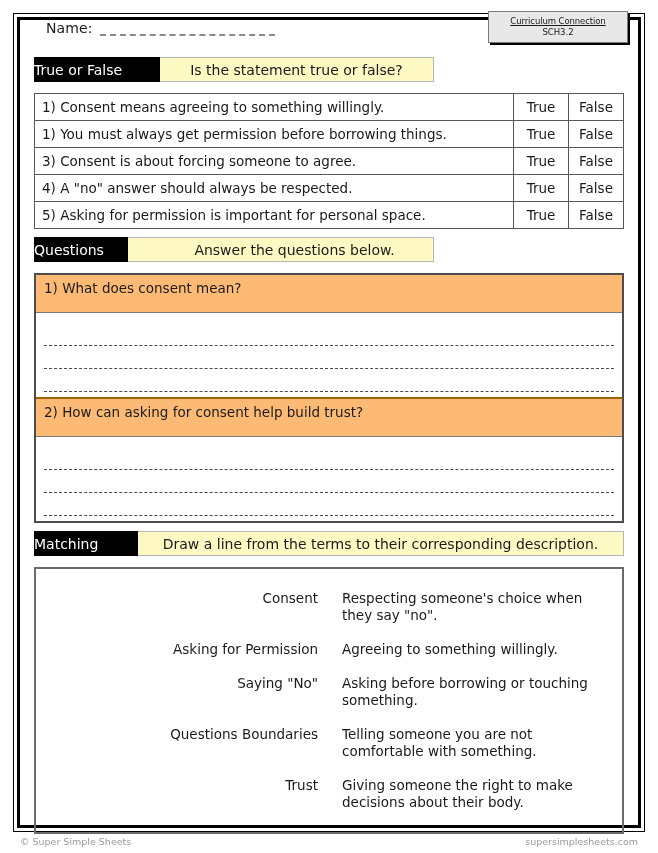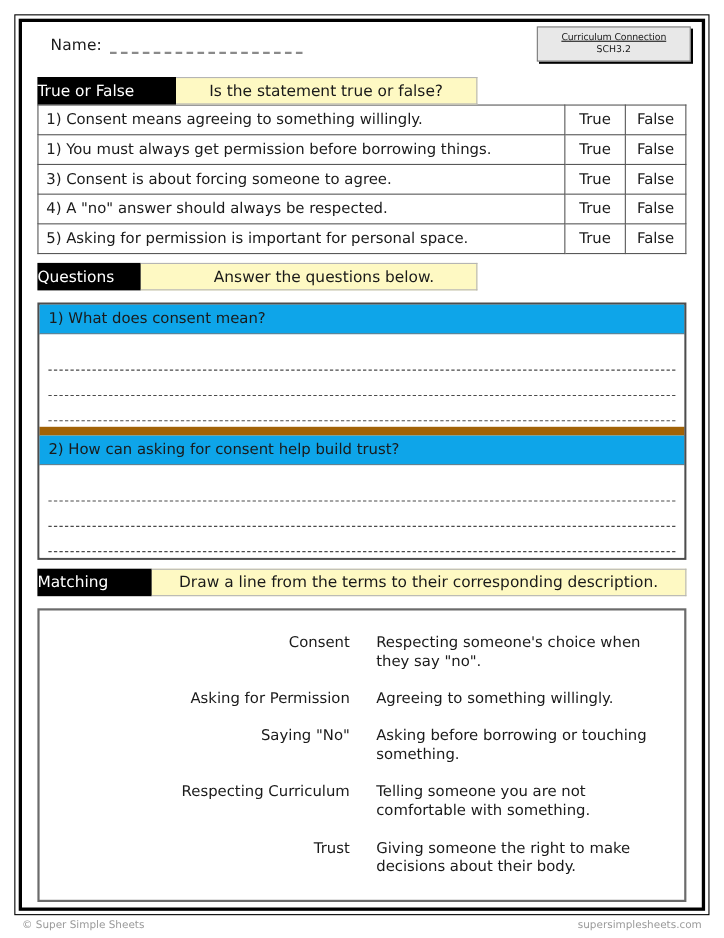--- a/index.html
+++ b/index.html
@@ -33,21 +33,21 @@
     width: 624px;
     height: 811px;
     border: 3px solid #000;
     box-sizing: border-box;
     background: #fff;
   }
 
   .content {
     position: absolute;
     left: 21px;
-    top: 24px;
+    top: 11px;
     width: 616px;
     height: 803px;
     box-sizing: border-box;
     padding: 0 13px;
   }
 
   
   .name-row {
     position: relative;
     height: 38px;
@@ -126,21 +126,21 @@
     box-sizing: border-box;
   }
   .bar-tf .tag { width: 126px; }
   .bar-tf .desc { width: 274px; }
   .bar-q .tag { width: 94px; }
   .bar-q .desc { width: 306px; padding-left: 28px; }
   .bar-m .tag { width: 104px; }
   .bar-m .desc { flex: 1; }
 
   
-  .tf-wrap { }
+  .tf-wrap { margin-top: 11px; }
   table.tf {
     width: 100%;
     border-collapse: collapse;
     table-layout: fixed;
   }
   table.tf td {
     border: 1px solid #585858;
     font-size: 13.5px;
     height: 26px;
     padding: 0 7px;
@@ -152,26 +152,26 @@
     text-align: center;
     padding: 0;
   }
 
   
   .q-wrap {
     margin-top: 11px;
     border: 2px solid #4d4d4d;
     box-sizing: border-box;
   }
-  .q-block + .q-block { border-top: 8px solid #a16207; }
+  .q-block + .q-block { border-top: 2px solid #a16207; }
   .q-title {
-    background: #0ea5e9;
+    background: #fdba74;
     border-bottom: 1px solid #7a7a7a;
     font-size: 13.5px;
-    padding: 5px 8px 5px 8px;
+    padding: 5px 8px 16px 8px;
   }
   .q-lines {
     padding: 10px 8px 5px;
     background: #fff;
   }
   .q-line {
     height: 22px;
     border-bottom: 1.5px dashed #4a4a4a;
   }
 
@@ -309,21 +309,21 @@
         </tr>
         <tr>
           <td class="term">Asking for Permission</td>
           <td class="desc">Agreeing to something willingly.</td>
         </tr>
         <tr>
           <td class="term">Saying "No"</td>
           <td class="desc">Asking before borrowing or touching something.</td>
         </tr>
         <tr>
-          <td class="term">Respecting Curriculum</td>
+          <td class="term">Questions Boundaries</td>
           <td class="desc">Telling someone you are not comfortable with something.</td>
         </tr>
         <tr>
           <td class="term">Trust</td>
           <td class="desc">Giving someone the right to make decisions about their body.</td>
         </tr>
       </tbody>
     </table>
   </div>
 

